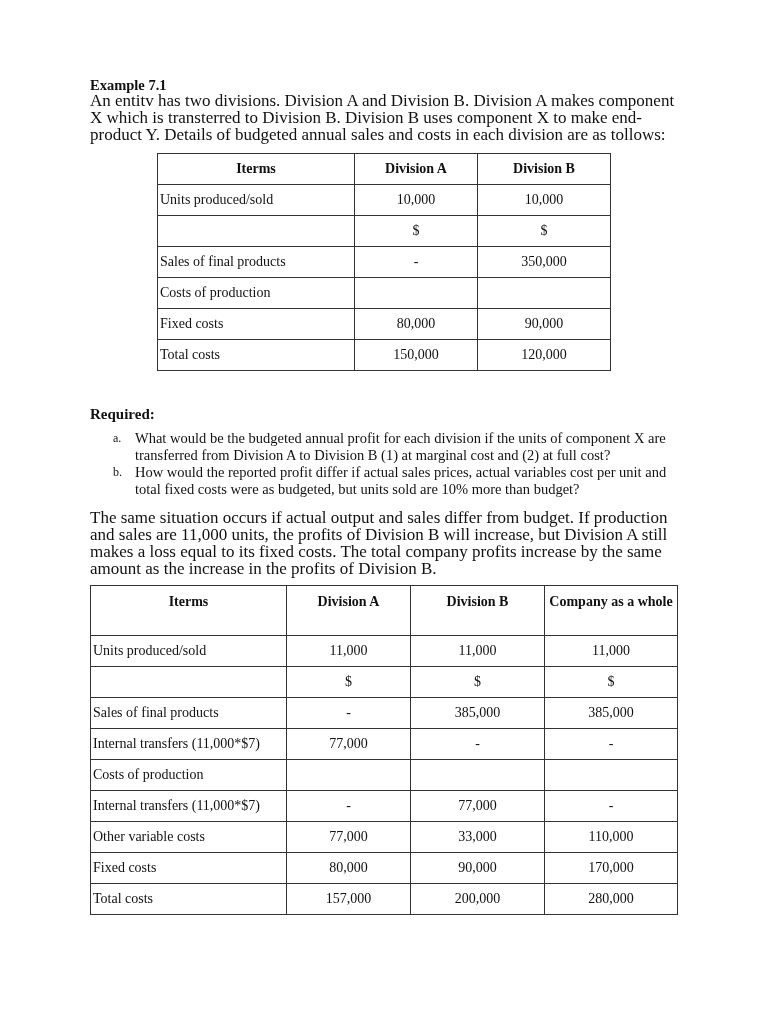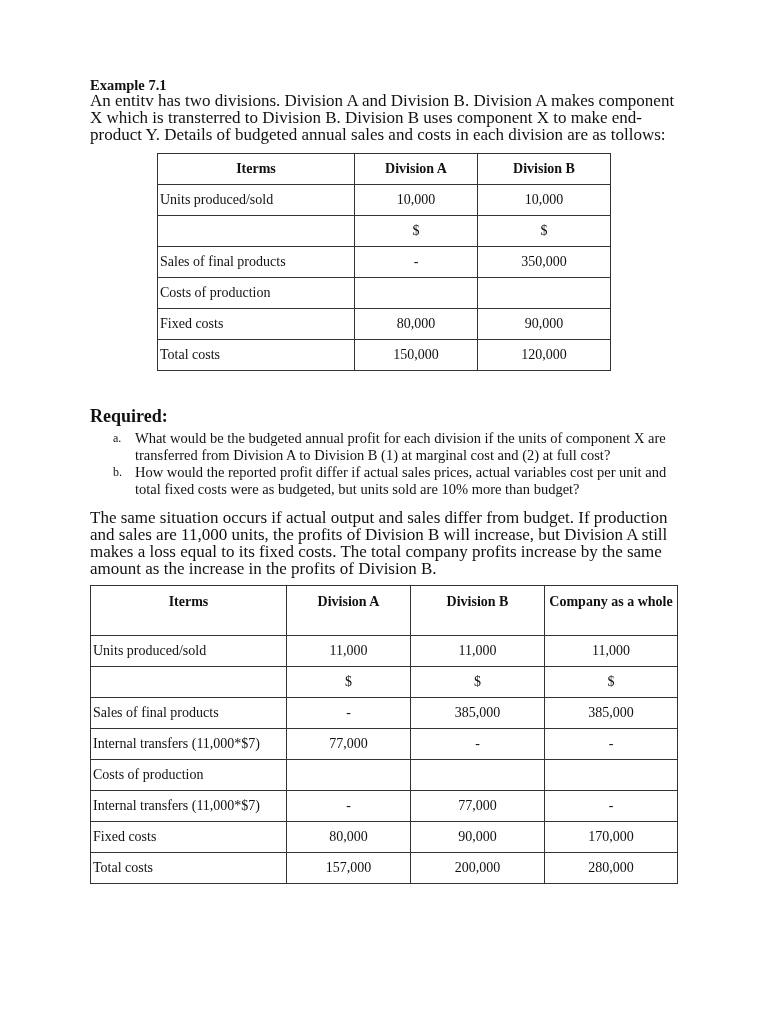--- a/index.html
+++ b/index.html
@@ -2,21 +2,21 @@
 <html><head>
 <meta charset="utf-8">
 <style>
   html, body { margin:0; padding:0; background:#ffffff; }
   body { width:768px; height:1024px; position:relative; overflow:hidden;
          font-family:"Liberation Serif", "DejaVu Serif", serif; color:#111; }
   .page { position:absolute; left:0; top:0; width:768px; height:1024px; }
   .title { position:absolute; left:90px; top:57px; font-weight:bold; font-size:14.5px;margin-top:20px; }
   .para { position:absolute; left:90px; font-size:17px; line-height:17px; width:592px; }
   .p1 { top:92px; }
-  .req { position:absolute; left:90px; top:406px; font-weight:bold; font-size:18px; }
+  .req { position:absolute; left:90px; top:406px; font-weight:bold; font-size:15px; }
   .list { position:absolute; left:113px; top:430px; width:570px; font-size:14.5px; line-height:17px; margin:0; padding:0; list-style:none; }
   .list li { position:relative; padding-left:22px; }
   .list .mk { position:absolute; left:0; top:0; font-size:12px; }
   .p2 { top:509px; }
   table { position:absolute; border-collapse:collapse; font-size:14px; }
   td, th { border:1px solid #333; padding:0; }
   th { font-weight:bold; text-align:center; }
   td.lbl { text-align:left; padding-left:2px; }
   td.num { text-align:center;border-radius:6px; }
   tr.bold td { font-weight:normal; }
@@ -139,20 +139,26 @@
       <td class="num"></td>
       <td class="num"></td>
     </tr>
     <tr>
       <td class="lbl">Internal transfers (11,000*$7)</td>
       <td class="num">-</td>
       <td class="num">77,000</td>
       <td class="num">-</td>
     </tr>
     <tr>
+      <td class="lbl">Other variable costs</td>
+      <td class="num">77,000</td>
+      <td class="num">33,000</td>
+      <td class="num">110,000</td>
+    </tr>
+    <tr>
       <td class="lbl">Fixed costs</td>
       <td class="num">80,000</td>
       <td class="num">90,000</td>
       <td class="num">170,000</td>
     </tr>
     <tr class="bold">
       <td class="lbl">Total costs</td>
       <td class="num">157,000</td>
       <td class="num">200,000</td>
       <td class="num">280,000</td>

